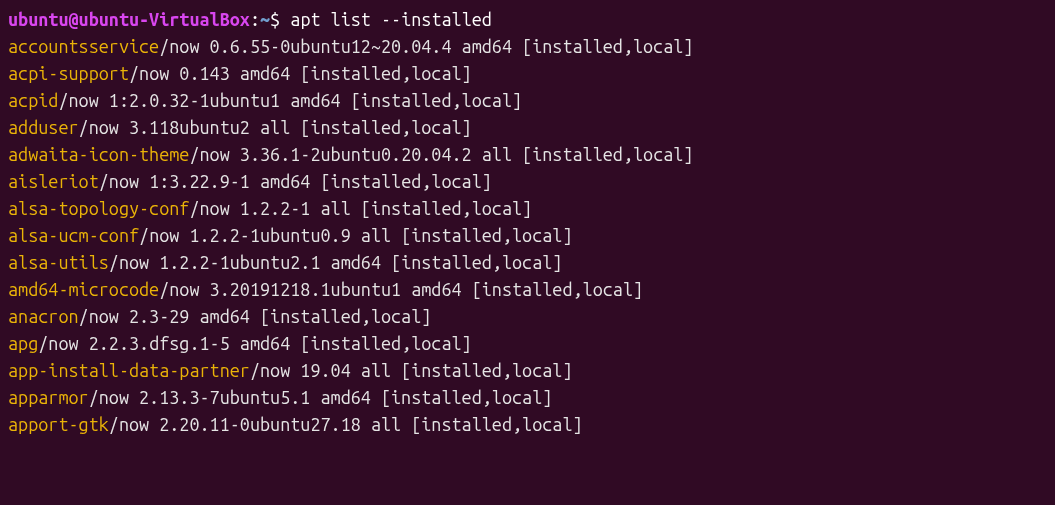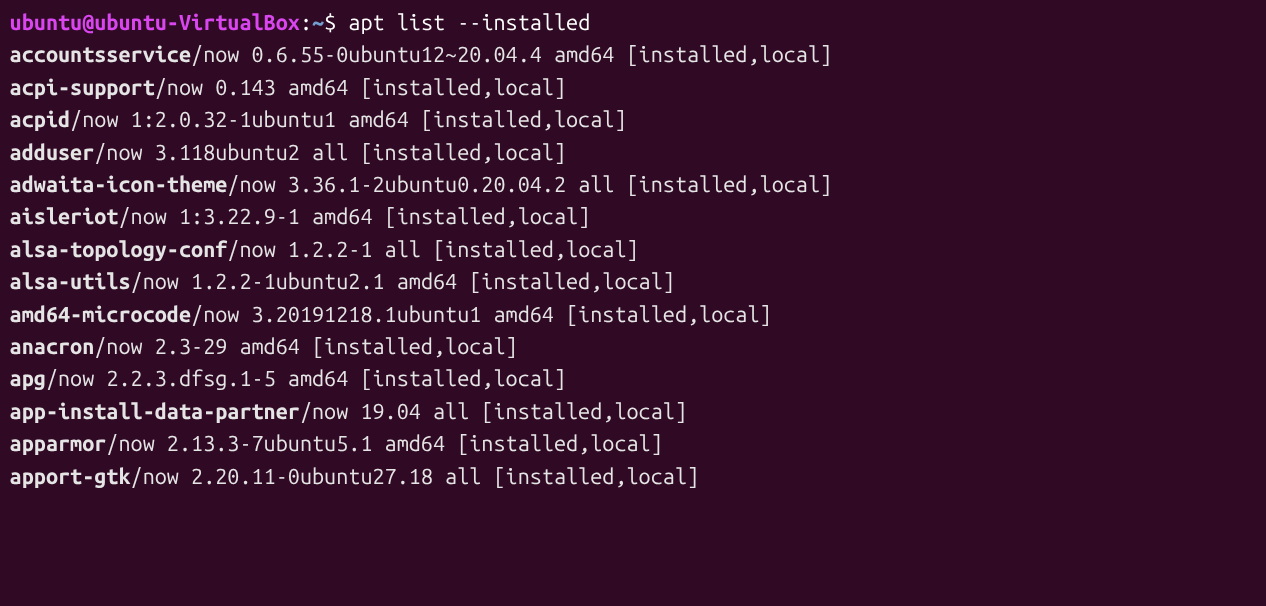--- a/index.html
+++ b/index.html
@@ -16,41 +16,42 @@
       white-space: nowrap;
     }
     .prompt-line { display: block; }
     .user-host { color: #d946ef; font-weight: bold; }
     .colon { color: #ffffff; }
     .tilde { color: #729fcf; font-weight: bold; }
     .dollar { color: #ffffff; }
     .command { color: #ffffff; }
     .status-line { color: #ffffff; }
     .pkg-line { display: block; }
-    .pkg-name { color: #e5e5e5; font-weight: bold; }
+    .pkg-name { color: #eab308; font-weight: normal; }
     .pkg-rest { color: #e5e5e5; }
   </style>
 </head>
 <body>
 
 <div>
 
   <span class="prompt-line">
     <span class="user-host">ubuntu@ubuntu-VirtualBox</span><span class="colon">:</span><span class="tilde">~</span><span class="dollar">$</span> <span class="command">apt list --installed</span>
   </span>
 
 
   <div id="pkg-list">
       <span class="pkg-line"><span class="pkg-name">accountsservice</span><span class="pkg-rest">/now 0.6.55-0ubuntu12~20.04.4 amd64 [installed,local]</span></span>
       <span class="pkg-line"><span class="pkg-name">acpi-support</span><span class="pkg-rest">/now 0.143 amd64 [installed,local]</span></span>
       <span class="pkg-line"><span class="pkg-name">acpid</span><span class="pkg-rest">/now 1:2.0.32-1ubuntu1 amd64 [installed,local]</span></span>
       <span class="pkg-line"><span class="pkg-name">adduser</span><span class="pkg-rest">/now 3.118ubuntu2 all [installed,local]</span></span>
       <span class="pkg-line"><span class="pkg-name">adwaita-icon-theme</span><span class="pkg-rest">/now 3.36.1-2ubuntu0.20.04.2 all [installed,local]</span></span>
       <span class="pkg-line"><span class="pkg-name">aisleriot</span><span class="pkg-rest">/now 1:3.22.9-1 amd64 [installed,local]</span></span>
       <span class="pkg-line"><span class="pkg-name">alsa-topology-conf</span><span class="pkg-rest">/now 1.2.2-1 all [installed,local]</span></span>
+      <span class="pkg-line"><span class="pkg-name">alsa-ucm-conf</span><span class="pkg-rest">/now 1.2.2-1ubuntu0.9 all [installed,local]</span></span>
       <span class="pkg-line"><span class="pkg-name">alsa-utils</span><span class="pkg-rest">/now 1.2.2-1ubuntu2.1 amd64 [installed,local]</span></span>
       <span class="pkg-line"><span class="pkg-name">amd64-microcode</span><span class="pkg-rest">/now 3.20191218.1ubuntu1 amd64 [installed,local]</span></span>
       <span class="pkg-line"><span class="pkg-name">anacron</span><span class="pkg-rest">/now 2.3-29 amd64 [installed,local]</span></span>
       <span class="pkg-line"><span class="pkg-name">apg</span><span class="pkg-rest">/now 2.2.3.dfsg.1-5 amd64 [installed,local]</span></span>
       <span class="pkg-line"><span class="pkg-name">app-install-data-partner</span><span class="pkg-rest">/now 19.04 all [installed,local]</span></span>
       <span class="pkg-line"><span class="pkg-name">apparmor</span><span class="pkg-rest">/now 2.13.3-7ubuntu5.1 amd64 [installed,local]</span></span>
       <span class="pkg-line"><span class="pkg-name">apport-gtk</span><span class="pkg-rest">/now 2.20.11-0ubuntu27.18 all [installed,local]</span></span>
     </div>
 
 </div>

